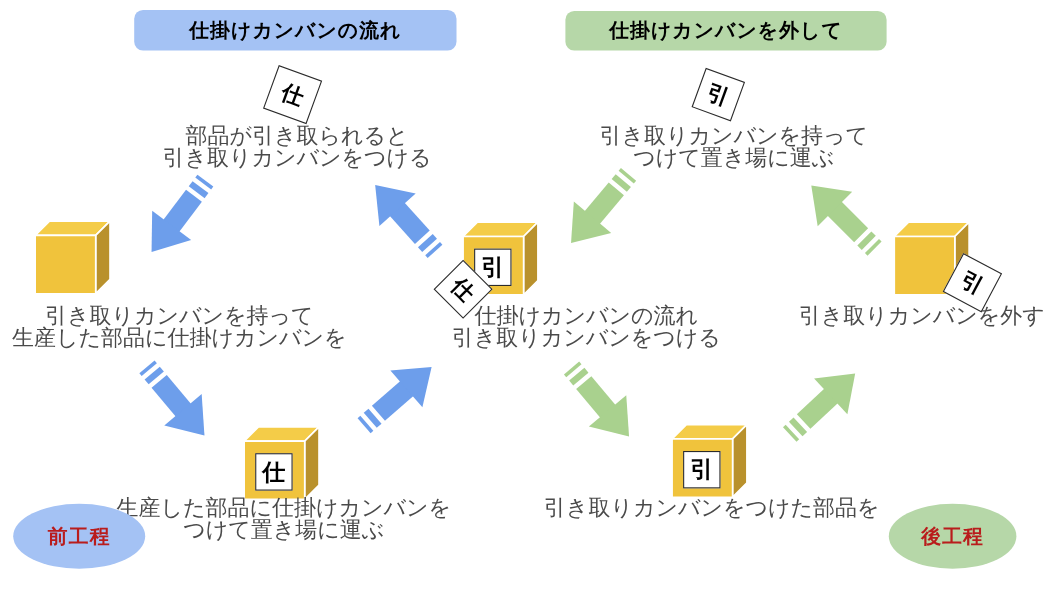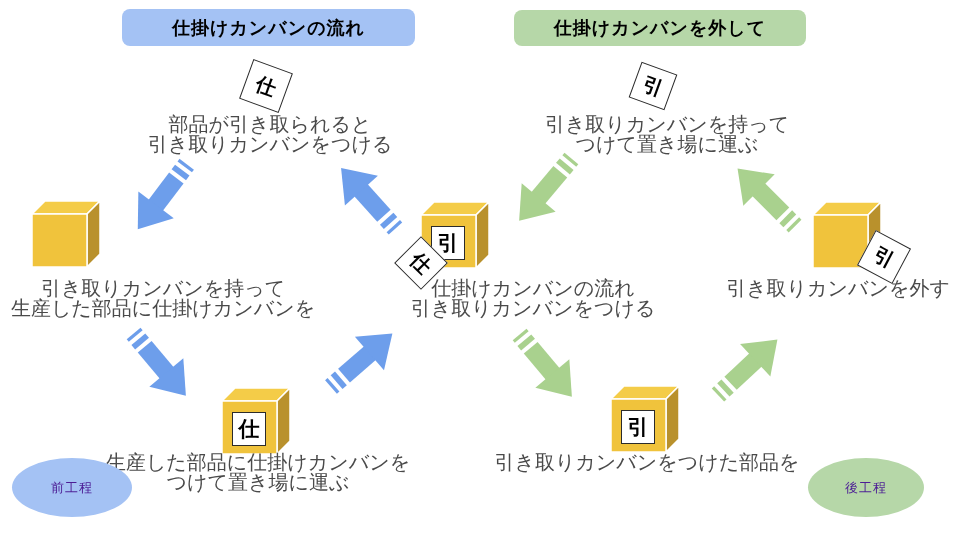--- a/index.html
+++ b/index.html
@@ -36,21 +36,21 @@
   .card.front{width:34px;height:34px;font-size:21px;border-width:1.3px;}
   .cube{position:absolute;width:70px;height:68px;}
   .cube .face-top{fill:var(--box-top);stroke:#fff;stroke-width:1.5;stroke-linejoin:round;}
   .cube .face-side{fill:var(--box-side);stroke:#fff;stroke-width:1.5;stroke-linejoin:round;}
   .cube .face-front{fill:var(--box-front);stroke:#fff;stroke-width:1.5;stroke-linejoin:round;}
   .arrow{position:absolute;width:84px;height:46px;}
   .arrow.blue .ink{fill:var(--arrow-blue);}
   .arrow.green .ink{fill:var(--arrow-green);}
   .process-ellipse{
     position:absolute;border-radius:50%;display:flex;align-items:center;justify-content:center;
-    font-size:13px;font-weight:normal;color:#4c1d95;letter-spacing:1px;
+    font-size:18px;font-weight:bold;color:#b91c1c;letter-spacing:1px;
   }
   .process-ellipse.front{background:var(--flow-left-accent);}
   .process-ellipse.back{background:var(--flow-right-accent);}
 </style>
 </head>
 <body>
 
 <div class="stage">
 
   <div class="flow-title left" style="left:122px;top:9px;width:293px;height:37px;">仕掛けカンバンの流れ</div>

